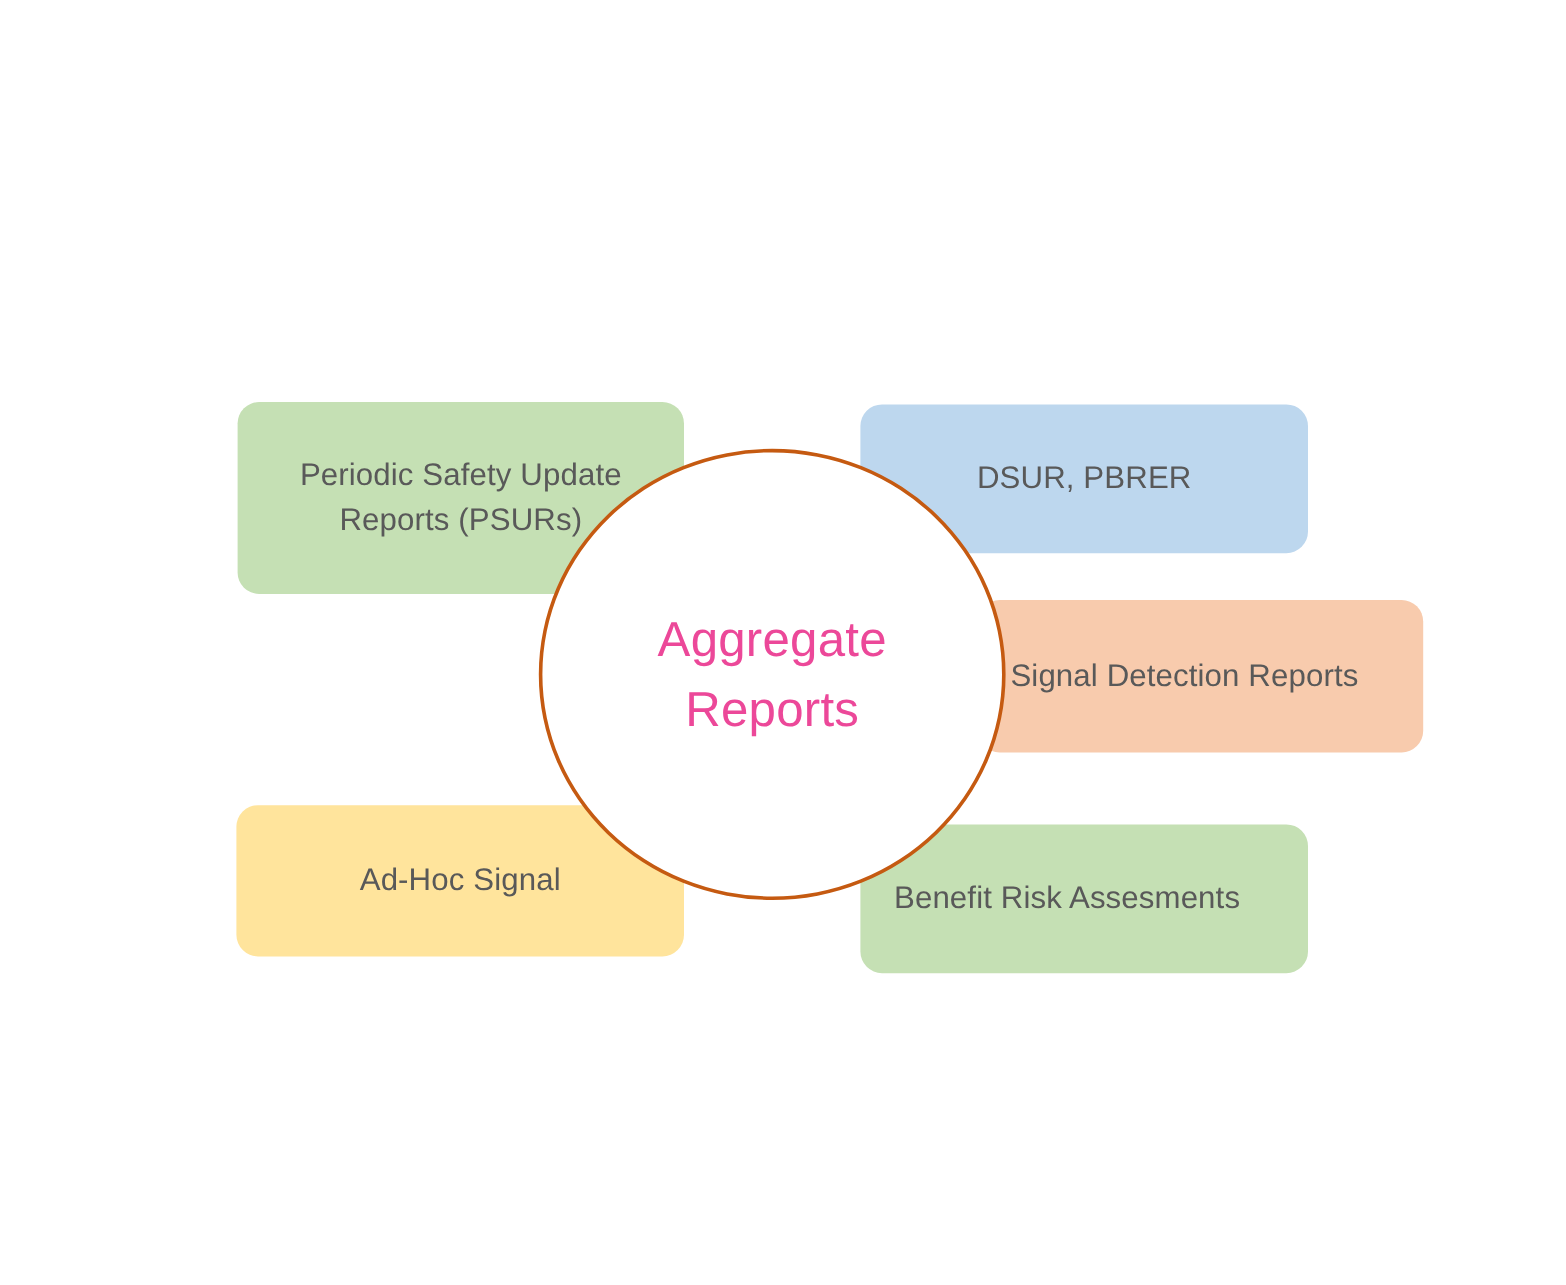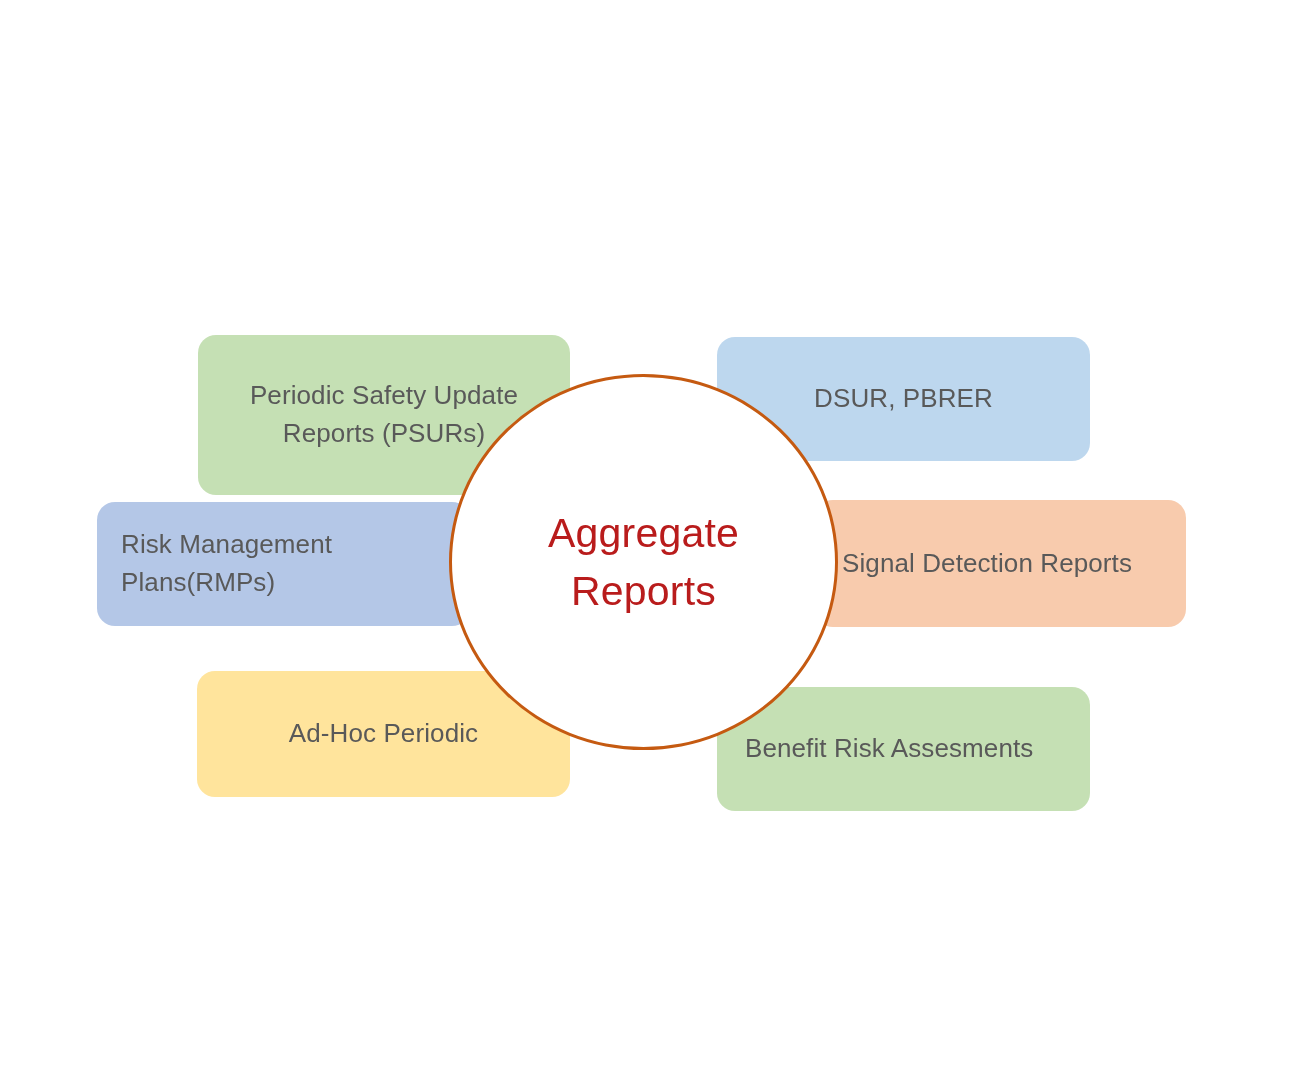--- a/index.html
+++ b/index.html
@@ -82,21 +82,21 @@
     border-radius: 50%;
     background: #ffffff;
     border: 3px solid #c55a11;
     box-sizing: border-box;
     display: flex;
     align-items: center;
     justify-content: center;
     z-index: 5;
   }
   #center-hub .hub-label {
-    color: #b91c1c;
+    color: #ec4899;
     font-size: 41px;
     line-height: 1.42;
     text-align: center;
     white-space: pre-line;
     letter-spacing: 0.2px;
   }
 </style>
 </head>
 <body>
 
@@ -104,31 +104,27 @@
 
   <div class="node-box align-center" id="box-psur">
     <span class="node-label">Periodic Safety Update
 Reports (PSURs)</span>
   </div>
 
   <div class="node-box align-center" id="box-dsur">
     <span class="node-label">DSUR, PBRER</span>
   </div>
 
-  <div class="node-box align-left" id="box-rmp">
-    <span class="node-label">Risk Management
-Plans(RMPs)</span>
-  </div>
 
   <div class="node-box align-left" id="box-signal">
     <span class="node-label">Signal Detection Reports</span>
   </div>
 
   <div class="node-box align-center" id="box-adhoc">
-    <span class="node-label">Ad-Hoc Periodic</span>
+    <span class="node-label">Ad-Hoc Signal</span>
   </div>
 
   <div class="node-box align-left" id="box-benefit">
     <span class="node-label">Benefit Risk Assesments</span>
   </div>
 
   <div id="center-hub">
     <span class="hub-label">Aggregate
 Reports</span>
   </div>

